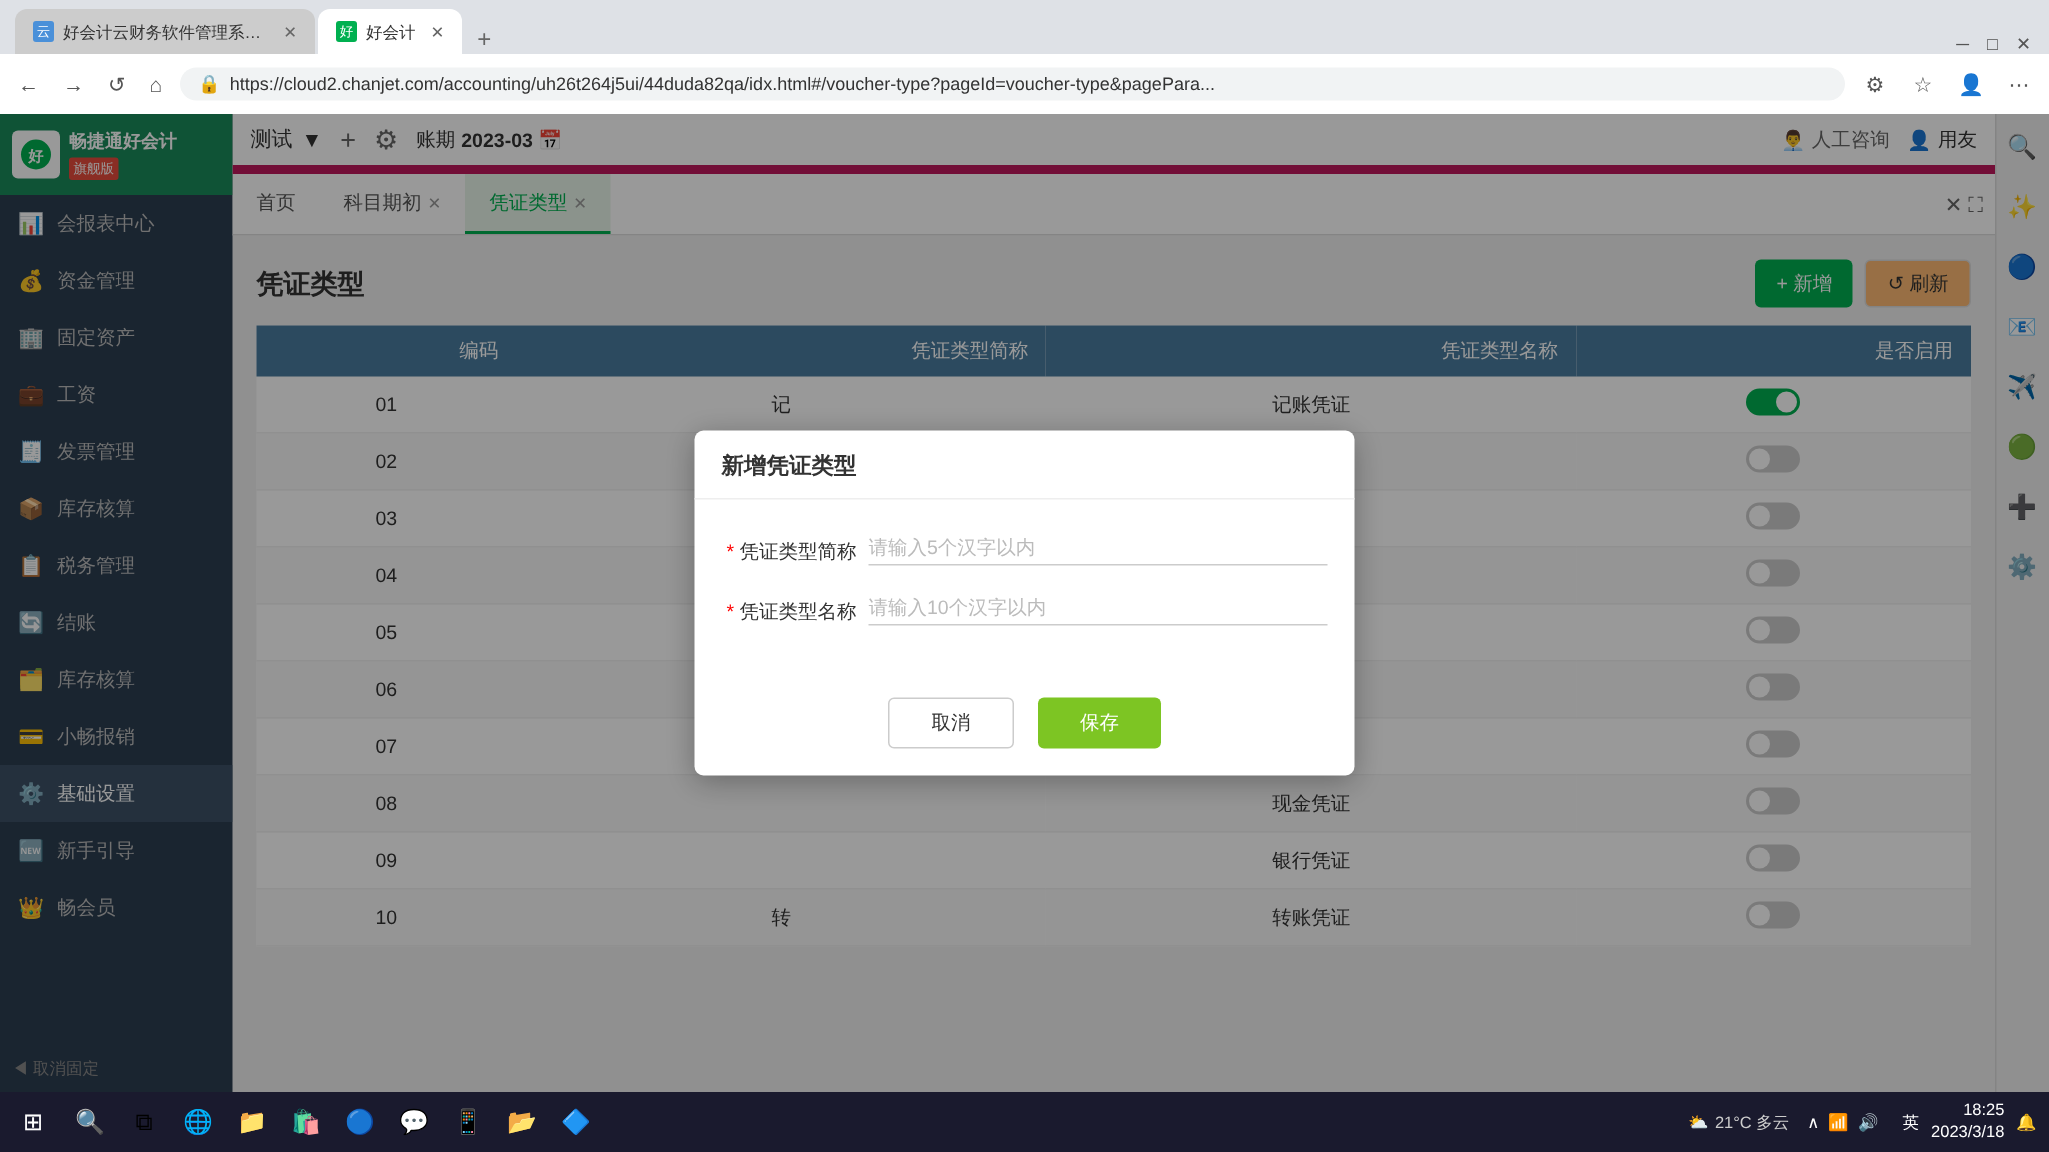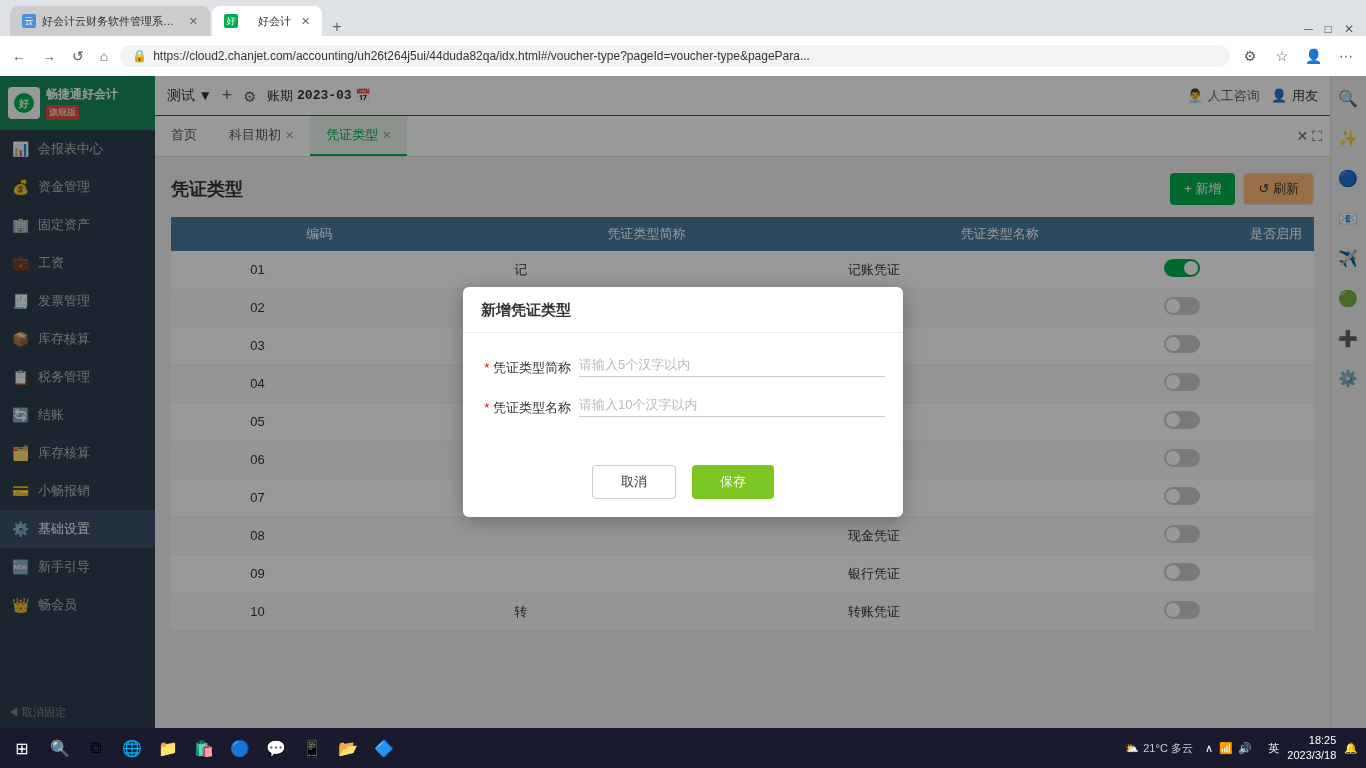--- a/index.html
+++ b/index.html
@@ -29,21 +29,21 @@
     .sidebar { width: 155px; background: #2c3e50; color: #ccc; display: flex; flex-direction: column; height: 100%; flex-shrink: 0; }
     .sidebar-logo { background: #1a8a5a; padding: 10px 8px; display: flex; align-items: center; gap: 6px; }
     .logo-icon { width: 32px; height: 32px; background: #fff; border-radius: 4px; display: flex; align-items: center; justify-content: center; }
     .sidebar-items { flex: 1; overflow-y: auto; }
     .sidebar-item { display: flex; align-items: center; gap: 8px; padding: 10px 12px; cursor: pointer; color: #bbb; font-size: 13px; }
     .sidebar-item.active { color: #fff; background: #3d5166; }
     .sidebar-item-icon { width: 18px; height: 18px; display: flex; align-items: center; justify-content: center; font-size: 14px; }
     .sidebar-bottom { padding: 8px; font-size: 11px; color: #888; cursor: pointer; }
 
     
-    .topbar { background: #fff; border-bottom: 1px solid #be185d; display: flex; align-items: center; padding: 0 12px; height: 40px; gap: 12px; font-family: Liberation Mono, monospace; }
+    .topbar { background: #fff; border-bottom: 6px solid #be185d; display: flex; align-items: center; padding: 0 12px; height: 40px; gap: 12px; }
     .topbar-org { display: flex; align-items: center; gap: 6px; font-size: 14px; color: #333; cursor: pointer; }
     .topbar-btn { font-size: 18px; color: #666; cursor: pointer; }
     .topbar-period { font-size: 13px; color: #333; display: flex; align-items: center; gap: 4px; }
     .topbar-right { margin-left: auto; display: flex; align-items: center; gap: 12px; }
     .topbar-help { display: flex; align-items: center; gap: 4px; color: #666; font-size: 13px; cursor: pointer; }
     .topbar-user { display: flex; align-items: center; gap: 4px; color: #333; font-size: 13px; cursor: pointer; }
     .content-tab { padding: 10px 16px; font-size: 13px; color: #555; cursor: pointer; border-bottom: 2px solid transparent; display: flex; align-items: center; gap: 4px; }
     .content-tab.active { color: #00b050; border-bottom: 2px solid #00b050; background: #e8f5e9; }
     .content-tab-close { font-size: 11px; color: #999; }
 
@@ -103,21 +103,21 @@
 <div class="browser-chrome">
   <div class="tab-bar">
     <div style="display:flex; align-items:flex-end; padding-left:8px; gap:2px; flex:1;">
       <div class="tab tab-inactive">
         <div class="tab-favicon" style="background:#4a90d9;">云</div>
         <span style="font-size:11px; max-width:140px; overflow:hidden; white-space:nowrap; text-overflow:ellipsis;">好会计云财务软件管理系统_会计</span>
         <span class="tab-close">✕</span>
       </div>
       <div class="tab active">
         <div class="tab-favicon" style="background:#00b050;">好</div>
-        <span style="font-size:11px;margin-left:14px;">好会计</span>
+        <span style="font-size:11px;">好会计</span>
         <span class="tab-close">✕</span>
       </div>
       <div class="tab-new">+</div>
     </div>
     <div style="display:flex; gap:4px; padding-right:8px; align-items:center;">
       <span style="font-size:12px; cursor:pointer; color:#555; padding:0 4px;">─</span>
       <span style="font-size:12px; cursor:pointer; color:#555; padding:0 4px;">□</span>
       <span style="font-size:12px; cursor:pointer; color:#555; padding:0 4px;">✕</span>
     </div>
   </div>

